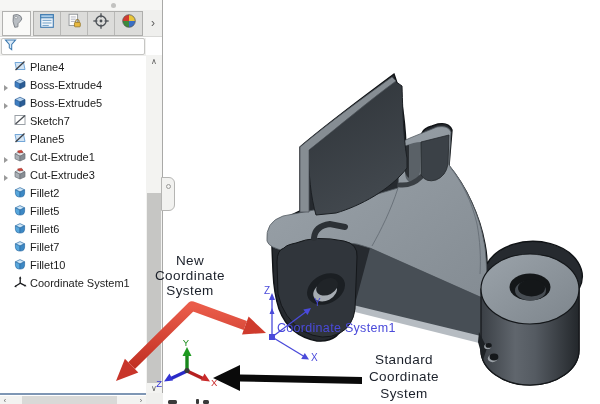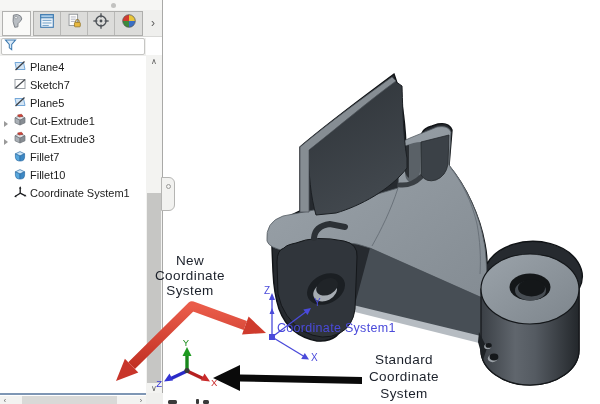--- a/index.html
+++ b/index.html
@@ -122,20 +122,46 @@
           <span class="tarrow"></span>
           <span class="ticon">
             <svg viewBox="0 0 14 14">
               <polygon points="2,3.5 10.5,3.5 12,10.5 3.5,10.5" fill="#cfe2f3" fill-opacity=".9" stroke="#74a7d8"></polygon>
               <line x1="2.5" y1="11" x2="11.5" y2="2.5" stroke="#3c3f44" stroke-width="1.3"></line>
             </svg>
           </span>
           <span class="tlabel">Plane4</span>
         </div>
         <div class="trow">
+          <span class="tarrow">
+            <span class="tri"></span>
+          </span>
+          <span class="ticon">
+            <svg viewBox="0 0 14 14">
+              <polygon points="2,4.6 7,2.2 12,4.6 7,7" fill="#b5d3ee" stroke="#2e5f98" stroke-width=".7"></polygon>
+              <polygon points="2,4.6 7,7 7,12 2,9.6" fill="#3e7ec2" stroke="#2e5f98" stroke-width=".7"></polygon>
+              <polygon points="12,4.6 7,7 7,12 12,9.6" fill="#2a5c96" stroke="#24507f" stroke-width=".7"></polygon>
+            </svg>
+          </span>
+          <span class="tlabel">Boss-Extrude4</span>
+        </div>
+        <div class="trow">
+          <span class="tarrow">
+            <span class="tri"></span>
+          </span>
+          <span class="ticon">
+            <svg viewBox="0 0 14 14">
+              <polygon points="2,4.6 7,2.2 12,4.6 7,7" fill="#b5d3ee" stroke="#2e5f98" stroke-width=".7"></polygon>
+              <polygon points="2,4.6 7,7 7,12 2,9.6" fill="#3e7ec2" stroke="#2e5f98" stroke-width=".7"></polygon>
+              <polygon points="12,4.6 7,7 7,12 12,9.6" fill="#2a5c96" stroke="#24507f" stroke-width=".7"></polygon>
+            </svg>
+          </span>
+          <span class="tlabel">Boss-Extrude5</span>
+        </div>
+        <div class="trow">
           <span class="tarrow"></span>
           <span class="ticon">
             <svg viewBox="0 0 14 14">
               <rect x="2" y="2.5" width="10" height="9" fill="#fff" stroke="#9aa0a6"></rect>
               <line x1="2.5" y1="11" x2="12" y2="2.5" stroke="#4a4e54" stroke-width="1.3"></line>
             </svg>
           </span>
           <span class="tlabel">Sketch7</span>
         </div>
         <div class="trow">
@@ -168,20 +194,53 @@
           </span>
           <span class="ticon">
             <svg viewBox="0 0 14 14">
               <polygon points="2,4.8 7,2.4 12,4.8 7,7.2" fill="#dfe2e6" stroke="#6d7378" stroke-width=".7"></polygon>
               <polygon points="2,4.8 7,7.2 7,12 2,9.8" fill="#aab0b6" stroke="#6d7378" stroke-width=".7"></polygon>
               <polygon points="12,4.8 7,7.2 7,12 12,9.8" fill="#878d93" stroke="#6d7378" stroke-width=".7"></polygon>
               <polygon points="4.5,2 8.5,1.2 10,3.2 6,4.1" fill="#d04438" stroke="#8e2720" stroke-width=".5"></polygon>
             </svg>
           </span>
           <span class="tlabel">Cut-Extrude3</span>
+        </div>
+        <div class="trow">
+          <span class="tarrow"></span>
+          <span class="ticon">
+            <svg viewBox="0 0 14 14">
+              <polygon points="2.4,4.8 7,2.6 11.6,4.8 7,7" fill="#cde6f7" stroke="#2f6ea6" stroke-width=".7"></polygon>
+              <path d="M2.4,4.8 L7,7 L7,12 L5,11.8 Q2.4,11 2.4,8.2 Z" fill="#57a7dc" stroke="#2f6ea6" stroke-width=".7"></path>
+              <path d="M11.6,4.8 L7,7 L7,12 L9.2,11.8 Q11.6,11 11.6,8.2 Z" fill="#3c88c4" stroke="#2f6ea6" stroke-width=".7"></path>
+            </svg>
+          </span>
+          <span class="tlabel">Fillet2</span>
+        </div>
+        <div class="trow">
+          <span class="tarrow"></span>
+          <span class="ticon">
+            <svg viewBox="0 0 14 14">
+              <polygon points="2.4,4.8 7,2.6 11.6,4.8 7,7" fill="#cde6f7" stroke="#2f6ea6" stroke-width=".7"></polygon>
+              <path d="M2.4,4.8 L7,7 L7,12 L5,11.8 Q2.4,11 2.4,8.2 Z" fill="#57a7dc" stroke="#2f6ea6" stroke-width=".7"></path>
+              <path d="M11.6,4.8 L7,7 L7,12 L9.2,11.8 Q11.6,11 11.6,8.2 Z" fill="#3c88c4" stroke="#2f6ea6" stroke-width=".7"></path>
+            </svg>
+          </span>
+          <span class="tlabel">Fillet5</span>
+        </div>
+        <div class="trow">
+          <span class="tarrow"></span>
+          <span class="ticon">
+            <svg viewBox="0 0 14 14">
+              <polygon points="2.4,4.8 7,2.6 11.6,4.8 7,7" fill="#cde6f7" stroke="#2f6ea6" stroke-width=".7"></polygon>
+              <path d="M2.4,4.8 L7,7 L7,12 L5,11.8 Q2.4,11 2.4,8.2 Z" fill="#57a7dc" stroke="#2f6ea6" stroke-width=".7"></path>
+              <path d="M11.6,4.8 L7,7 L7,12 L9.2,11.8 Q11.6,11 11.6,8.2 Z" fill="#3c88c4" stroke="#2f6ea6" stroke-width=".7"></path>
+            </svg>
+          </span>
+          <span class="tlabel">Fillet6</span>
         </div>
         <div class="trow">
           <span class="tarrow"></span>
           <span class="ticon">
             <svg viewBox="0 0 14 14">
               <polygon points="2.4,4.8 7,2.6 11.6,4.8 7,7" fill="#cde6f7" stroke="#2f6ea6" stroke-width=".7"></polygon>
               <path d="M2.4,4.8 L7,7 L7,12 L5,11.8 Q2.4,11 2.4,8.2 Z" fill="#57a7dc" stroke="#2f6ea6" stroke-width=".7"></path>
               <path d="M11.6,4.8 L7,7 L7,12 L9.2,11.8 Q11.6,11 11.6,8.2 Z" fill="#3c88c4" stroke="#2f6ea6" stroke-width=".7"></path>
             </svg>
           </span>

